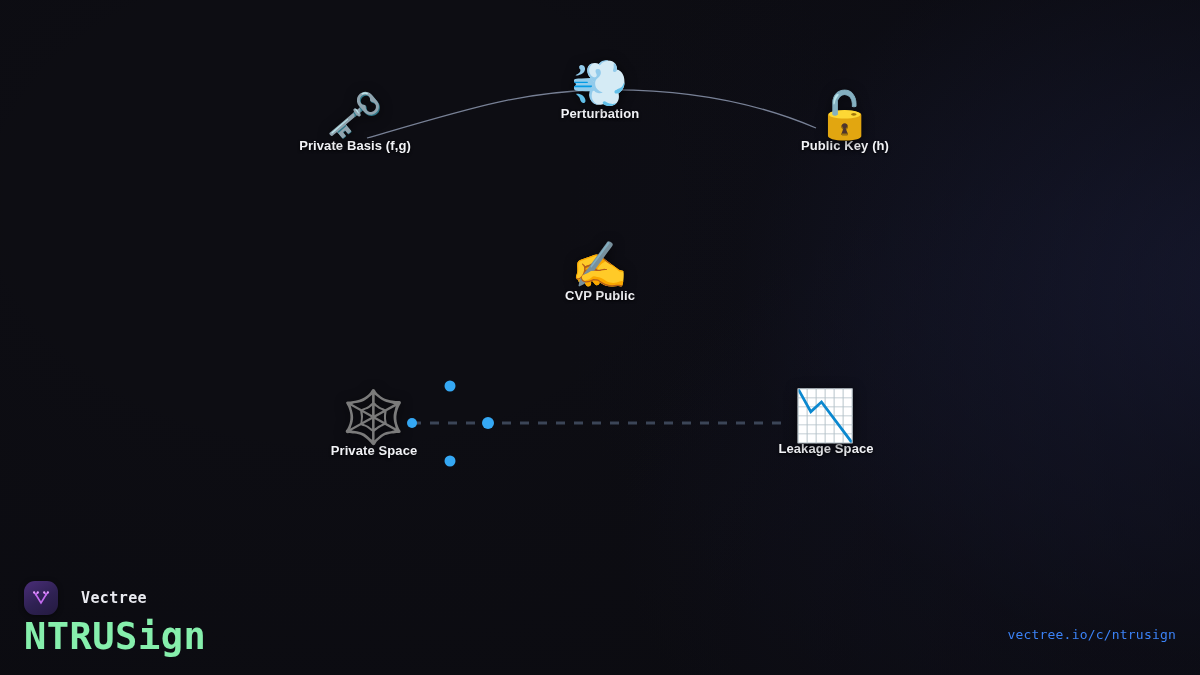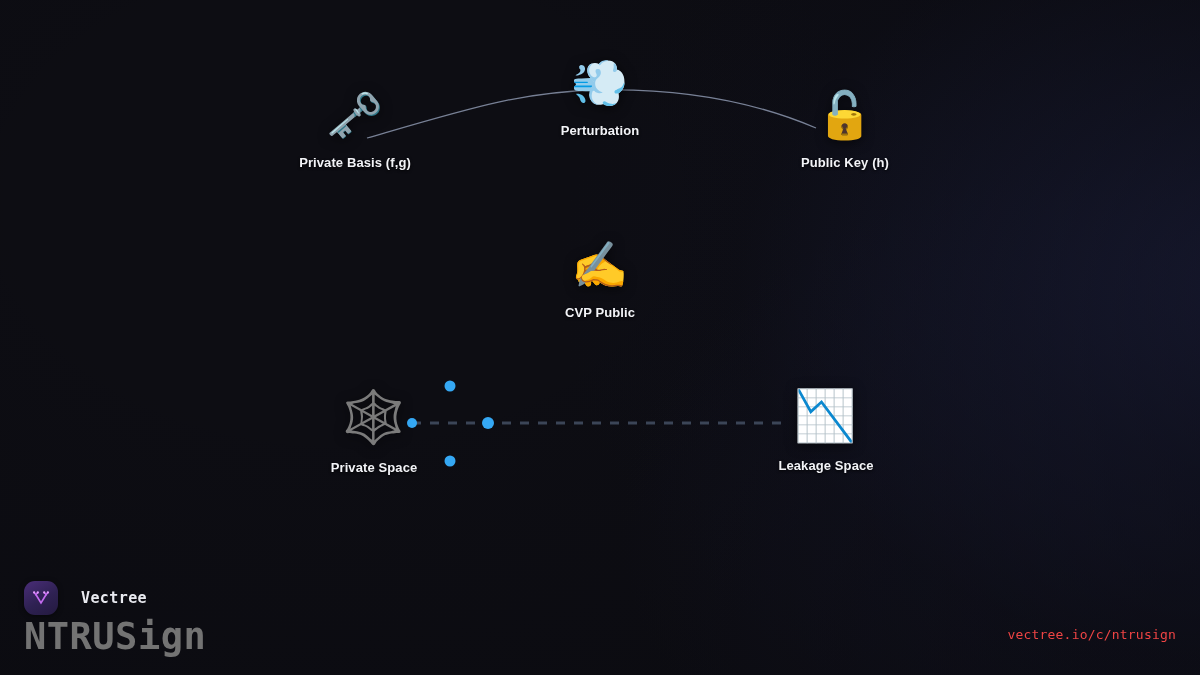--- a/index.html
+++ b/index.html
@@ -34,21 +34,21 @@
     transform:translate(-50%,0);
     white-space:nowrap;
   }
   .node-icon {
     line-height:1;
     display:block;
     filter:drop-shadow(0 2px 6px rgba(0,0,0,0.6));
     user-select:none;
   }
   .node-label {
-    margin-top:17px;
+    margin-top:0;
     font-size:13px;
     font-weight:bold;
     color:#f2f3f7;
     letter-spacing:0.1px;
     text-shadow:0 1px 3px rgba(0,0,0,0.85);
   }
 
   
   .wires { position:absolute; inset:0; pointer-events:none; }
 
@@ -65,27 +65,27 @@
     box-shadow:0 1px 5px rgba(0,0,0,0.5);
   }
   .brand-name {
     font-family:"DejaVu Sans Mono","Liberation Mono",monospace;
     font-size:15px; font-weight:bold; color:#e9eaf0;
     letter-spacing:0.4px;
   }
   .page-title {
     position:absolute; left:24px; top:60px;
     font-family:"DejaVu Sans Mono","Liberation Mono",monospace;
-    font-size:37px; font-weight:bold; color:#737373;
+    font-size:37px; font-weight:bold; color:#86efac;
     letter-spacing:0.5px;
   }
   .url {
     position:absolute; right:24px; bottom:33px;
     font-family:"DejaVu Sans Mono","Liberation Mono",monospace;
-    font-size:13px; color:#ef4444; letter-spacing:0.2px;
+    font-size:13px; color:#3b82f6; letter-spacing:0.2px;
   }
 </style>
 </head>
 <body>
 
 <div class="bg-base"></div>
 <div class="bg-glow"></div>
 <div class="bg-vignette"></div>
 
 <div class="stage">

